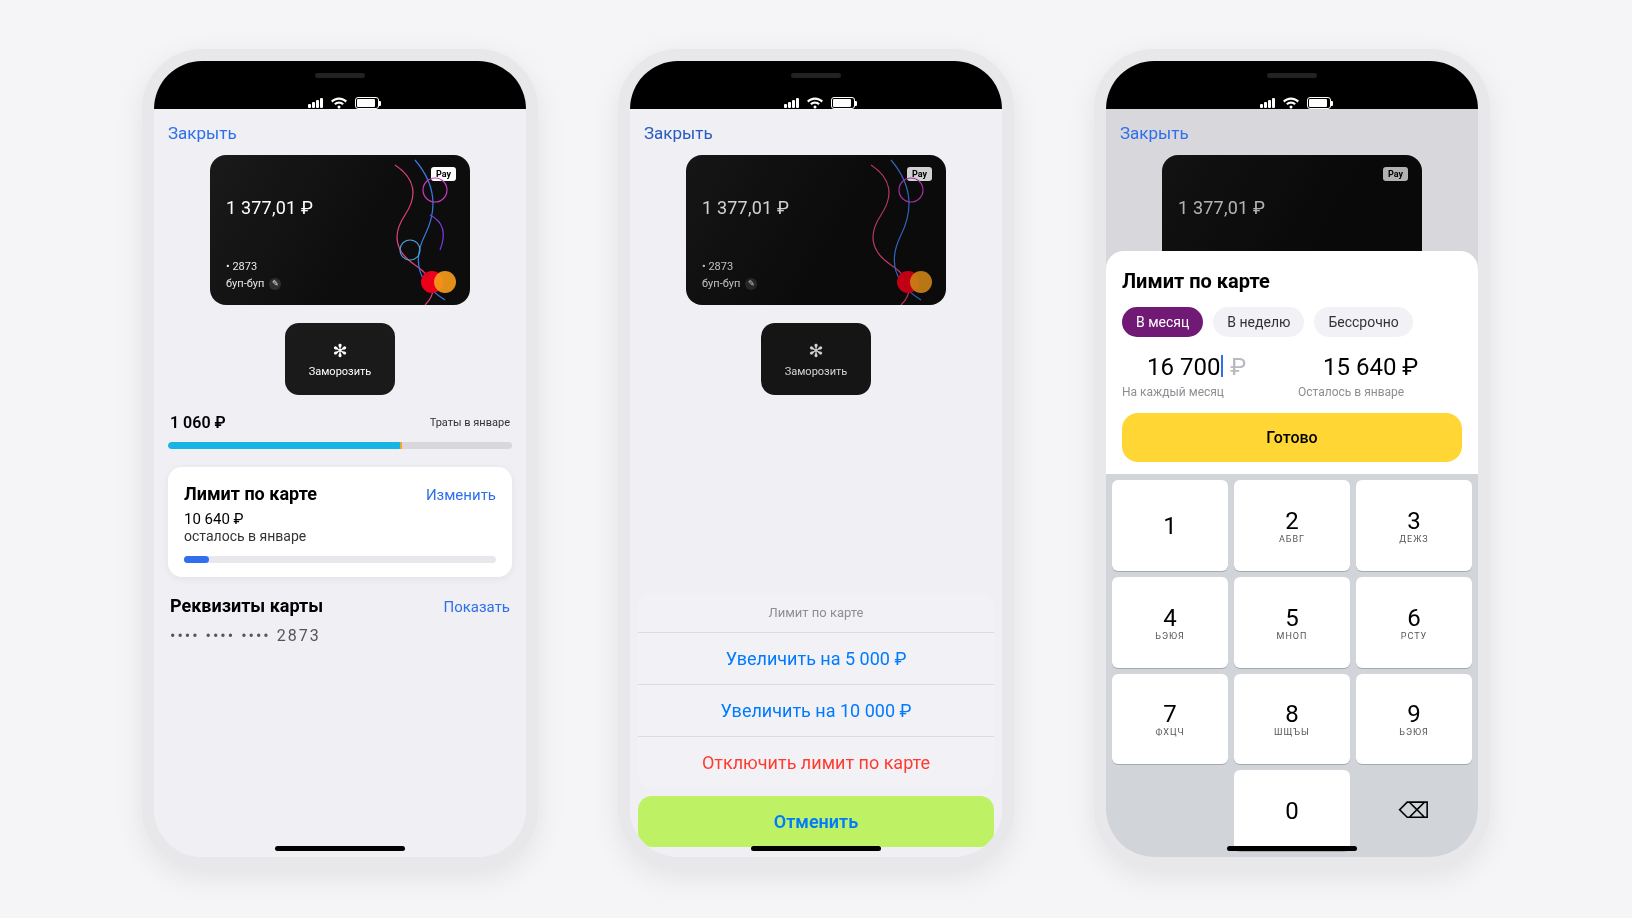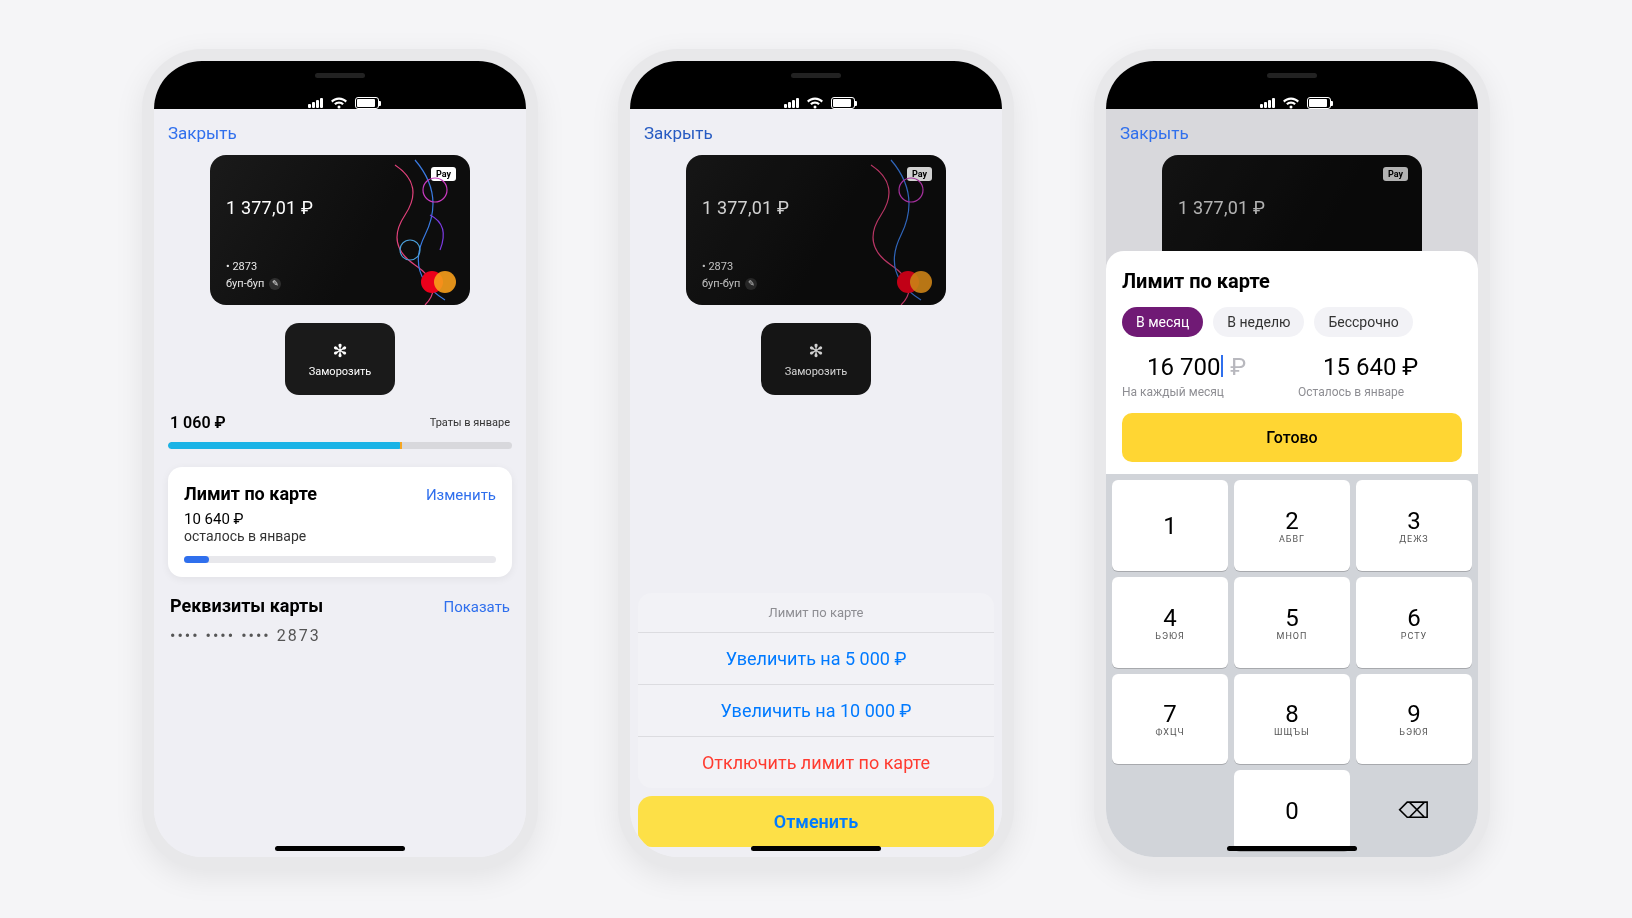--- a/index.html
+++ b/index.html
@@ -49,36 +49,36 @@
   .req-title{font-size:18px;font-weight:700;}
   .req-show{color:#2f6fed;font-size:15px;}
   .req-dots{font-size:16px;letter-spacing:2px;color:#555;}
   .home-indicator{position:absolute;bottom:6px;left:50%;transform:translateX(-50%);width:130px;height:5px;background:#000;border-radius:3px;}
   .action-sheet{position:absolute;left:8px;right:8px;bottom:10px;}
   .as-group{background:#f2f2f6;border-radius:14px;overflow:hidden;margin-bottom:8px;}
   .as-title{text-align:center;font-size:13px;color:#8e8e93;padding:12px 0;border-bottom:1px solid #dcdce0;}
   .as-item{text-align:center;font-size:18px;color:#007aff;padding:15px 0;border-bottom:1px solid #dcdce0;}
   .as-item:last-child{border-bottom:none;}
   .as-item.destructive{color:#ff3b30;}
-  .as-cancel{background:#fde047;border-radius:14px;text-align:center;font-size:18px;font-weight:600;color:#007aff;padding:15px 0;}
+  .as-cancel{background:#bef264;border-radius:14px;text-align:center;font-size:18px;font-weight:600;color:#007aff;padding:15px 0;}
 
   
   .sheet{position:absolute;left:0;right:0;bottom:0;top:190px;background:#fff;border-radius:18px 18px 0 0;display:flex;flex-direction:column;}
   .sheet-body{padding:18px 16px 12px;flex:0 0 auto;}
   .sheet-title{font-size:20px;font-weight:700;margin-bottom:14px;}
   .seg-row{display:flex;gap:10px;margin-bottom:16px;}
   .seg{padding:7px 14px;border-radius:18px;font-size:14px;background:#f2f2f6;color:#333;}
   .seg.active{background:#701a75;color:#fff;}
   .val-row{display:flex;gap:12px;margin-bottom:14px;}
   .val-box{flex:1;}
   .val-num{font-size:24px;font-weight:400;color:#000;margin-left:25px;}
   .val-num .cursor{display:inline-block;width:2px;height:22px;background:#2f6fed;vertical-align:-2px;margin:0 1px;}
   .val-num .rub{color:#b8b8be;}
   .val-label{font-size:12px;color:#8e8e93;margin-top:4px;}
-  .done-btn{background:#ffd633;border-radius:10px;text-align:center;padding:15px 0;font-size:16px;font-weight:500;color:#000;}
+  .done-btn{background:#ffd633;border-radius:16px;text-align:center;padding:15px 0;font-size:16px;font-weight:500;color:#000;}
   .keypad{background:#d1d4d9;padding:6px;display:grid;grid-template-columns:repeat(3,1fr);gap:6px;flex:1;}
   .key{background:#fff;border-radius:6px;display:flex;flex-direction:column;align-items:center;justify-content:center;box-shadow:0 1px 0 rgba(0,0,0,0.2);}
   .key-num{font-size:24px;font-weight:400;}
   .key-let{font-size:9px;letter-spacing:1px;color:#555;margin-top:-1px;}
   .key.empty{background:transparent;box-shadow:none;}
   .key.del{background:transparent;box-shadow:none;font-size:22px;color:#000;}
 
   .dimmed .close-link, .dimmed .card, .dimmed .freeze-btn, .dimmed .spend-row, .dimmed .spend-bar, .dimmed .limit-card, .dimmed .req-card { filter: brightness(0.82); }
   .phone3 .content{background:#d8d8dc;}
 </style>

